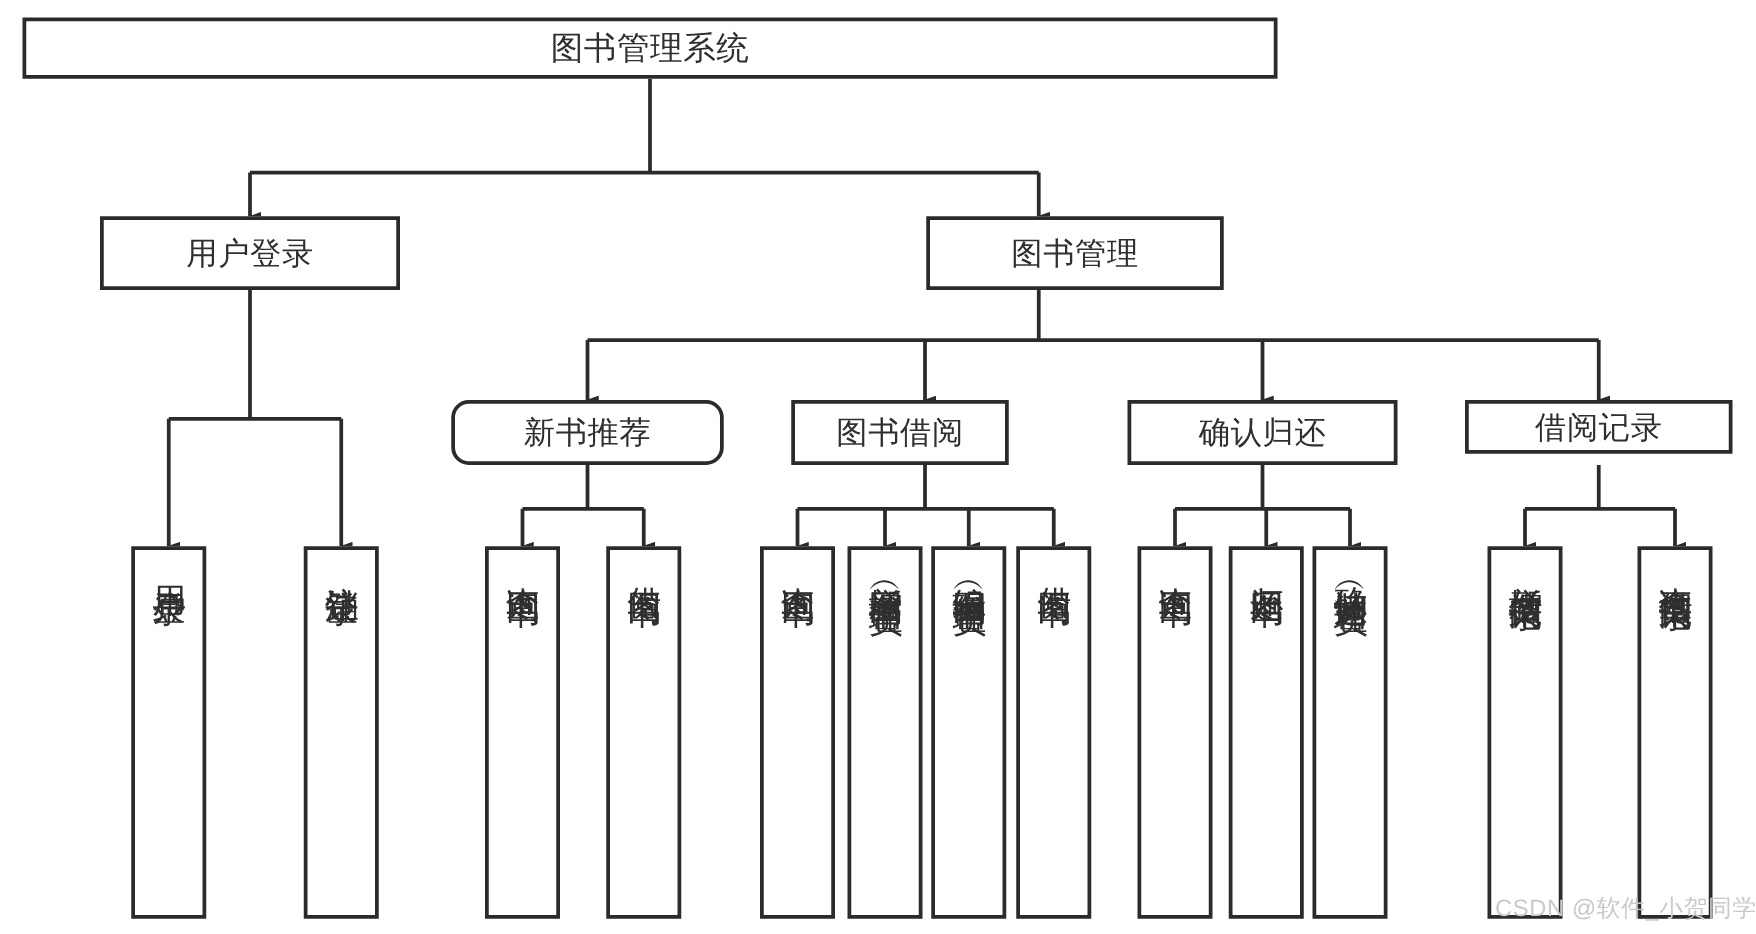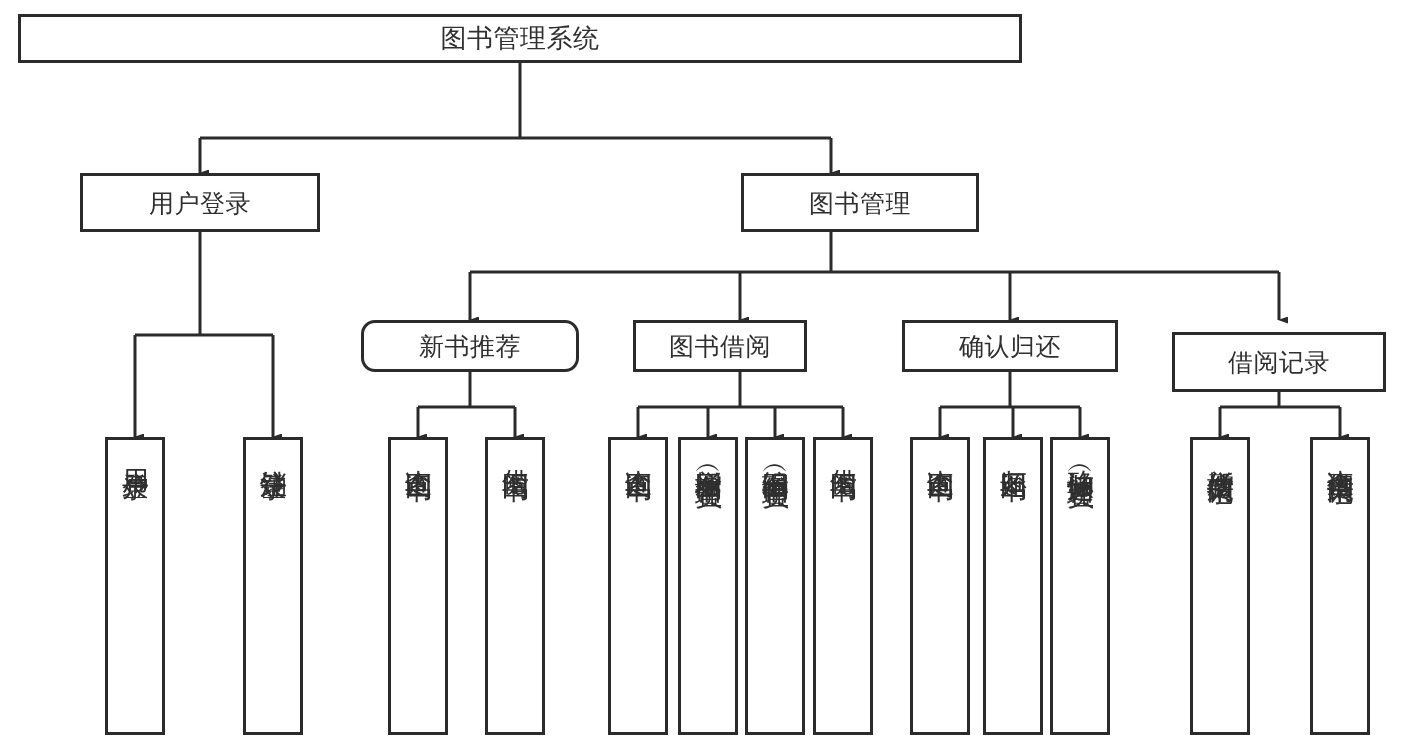--- a/index.html
+++ b/index.html
@@ -132,21 +132,21 @@
       </div>
       <div class="node horiz" style="left: 361px; top: 320px; width: 218px; height: 52px; border-radius: 14px;">
         <span class="node-label">新书推荐</span>
       </div>
       <div class="node horiz" style="left: 633px; top: 320px; width: 174px; height: 52px;">
         <span class="node-label">图书借阅</span>
       </div>
       <div class="node horiz" style="left: 902px; top: 320px; width: 216px; height: 52px;">
         <span class="node-label">确认归还</span>
       </div>
-      <div class="node horiz" style="left: 1172px; top: 332px; width: 214px; height: 60px;">
+      <div class="node horiz" style="left: 1172px; top: 320px; width: 214px; height: 43px;">
         <span class="node-label">借阅记录</span>
       </div>
       <div class="node vert" style="left: 105px; top: 437px; width: 60px; height: 298px;">
         <span class="node-label">用户登录</span>
       </div>
       <div class="node vert" style="left: 243px; top: 437px; width: 60px; height: 298px;">
         <span class="node-label">注销登录</span>
       </div>
       <div class="node vert" style="left: 388px; top: 437px; width: 60px; height: 298px;">
         <span class="node-label">查询图书</span>
@@ -176,14 +176,15 @@
         <span class="node-label">确认归还（管理员）</span>
       </div>
       <div class="node vert" style="left: 1190px; top: 437px; width: 60px; height: 298px;">
         <span class="node-label">新增借阅记录</span>
       </div>
       <div class="node vert" style="left: 1310px; top: 437px; width: 60px; height: 298px;">
         <span class="node-label">查询借阅记录</span>
       </div>
     </div>
 
+  <div class="watermark" style="left: 1196px; top: 714px;">CSDN @软件_小贺同学</div>
 
 </div>
 
 </body></html>

